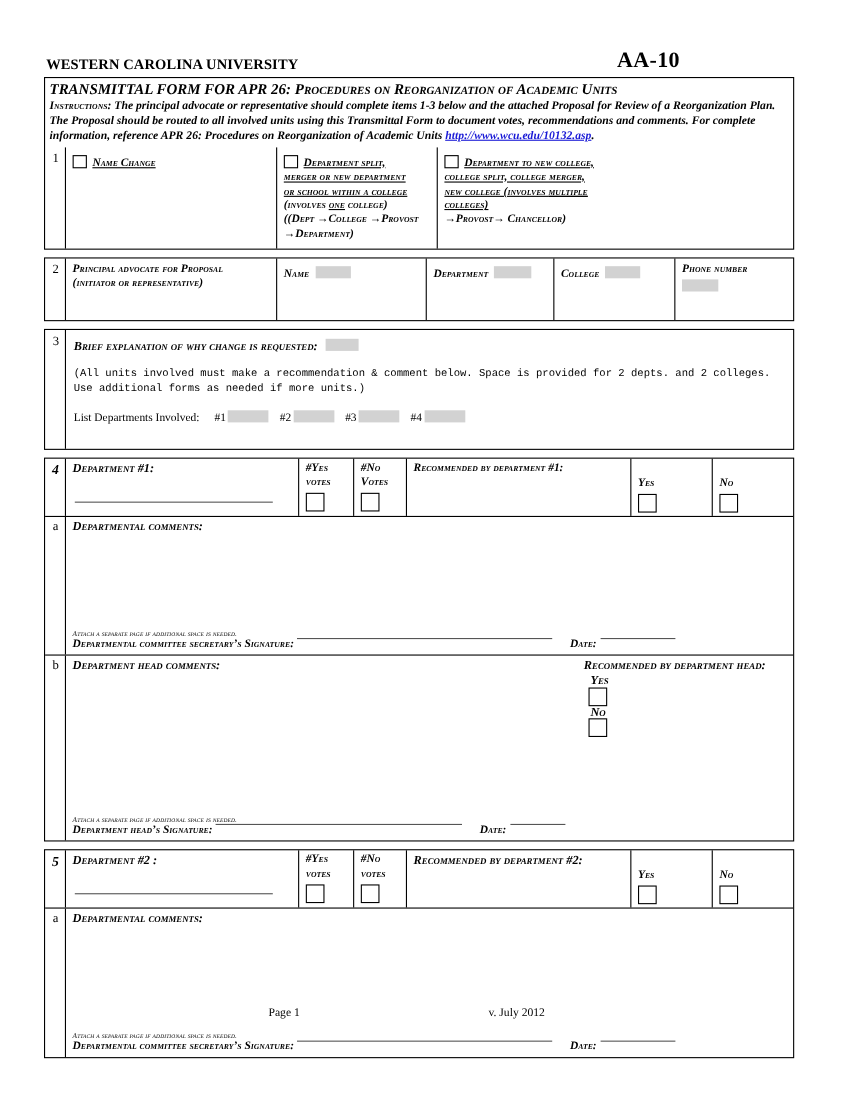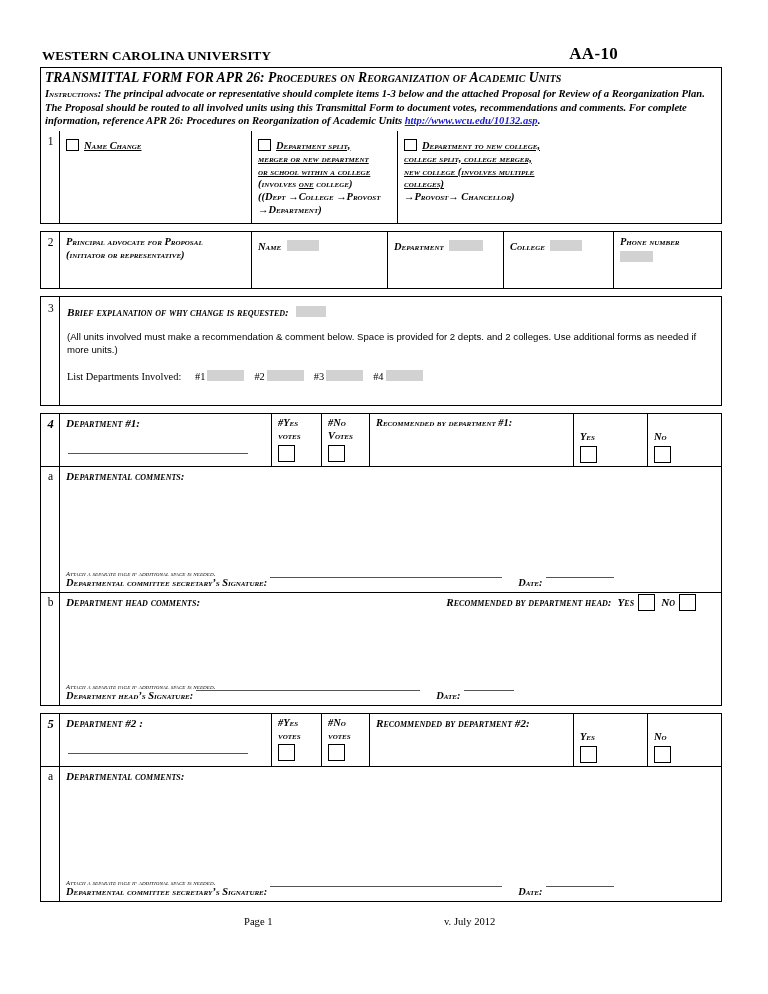--- a/index.html
+++ b/index.html
@@ -26,21 +26,21 @@
     display: flex; align-items: flex-end; justify-content: space-between;
     padding: 0 2px 3px 2px;
   }
   .hdr-univ {
     font-family: "Liberation Serif", serif;
     font-weight: bold; font-size: 13.2px;
     letter-spacing: .1px;
   }
   .hdr-code {
     font-family: "Liberation Serif", serif;
-    font-weight: bold; font-size: 17px;
+    font-weight: bold; font-size: 20px;
     letter-spacing: .3px;
   }
 
   
   .frame {
     border: 1.4px solid #000;
     width: 682px;
     background: #fff;
   }
   .frame + .frame { margin-top: 7px; }
@@ -130,21 +130,21 @@
   }
   .gf-name { width: 32px; margin-left: 6px; }
   .gf-dept { width: 34px; margin-left: 5px; }
   .gf-coll { width: 32px; margin-left: 5px; }
   .gf-phone { width: 33px; display: block; margin-top: 2px; }
 
   
   .sec3 .cell { padding: 5px 7px 8px 7px; }
   .c3body { flex: 1 1 auto; min-height: 108px; }
   .s3-note {
-    font-family: Liberation Sans, sans-serif;
+    font-family: Liberation Mono, monospace;
     font-size: 9.6px; line-height: 1.3;
     margin-top: 11px;
   }
   .s3-list {
     font-family: "Liberation Serif", serif;
     font-size: 10.4px;
     margin-top: 14px;
     white-space: nowrap;
   }
   .s3-list + .s3-list { margin-top: 6px; }
@@ -171,21 +171,21 @@
   .vbox {
     width: 17px; height: 17px;
     border: 1.4px solid #000; background: #fff;
     margin-top: 2px;
   }
 
   
   .cmtrow .cell { padding: 3px 5px 2px 6px; }
   .cmtbody { flex: 1 1 auto; position: relative; }
   .cmt-head { display: flex; justify-content: space-between; align-items: flex-start; }
-  .rec-inline { display: flex; align-items: flex-start; white-space: nowrap; padding-right: 20px; }
+  .rec-inline { display: flex; align-items: flex-start; white-space: nowrap; padding-right: 20px; flex-direction: column; }
   .rec-inline .vbox { margin-top: -2px; margin-left: 4px; }
   .rec-inline .lbl { margin-left: 6px; }
   .attach {
     font-family: "Liberation Serif", serif;
     font-variant: small-caps; font-style: italic;
     font-size: 6.6px; letter-spacing: .1px;
   }
   .sigline { display: flex; align-items: flex-start; white-space: nowrap; }
   .rule { border-bottom: 1.1px solid #555; height: 1px; }
   .r-sig  { width: 232px; margin: 0 0 2px 3px; }

